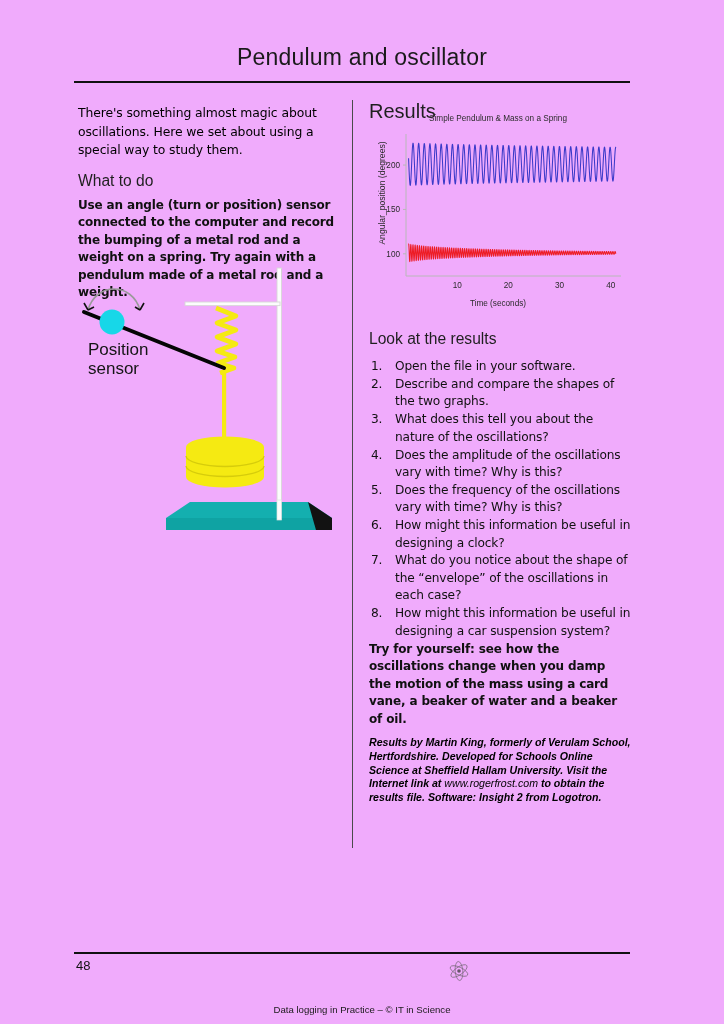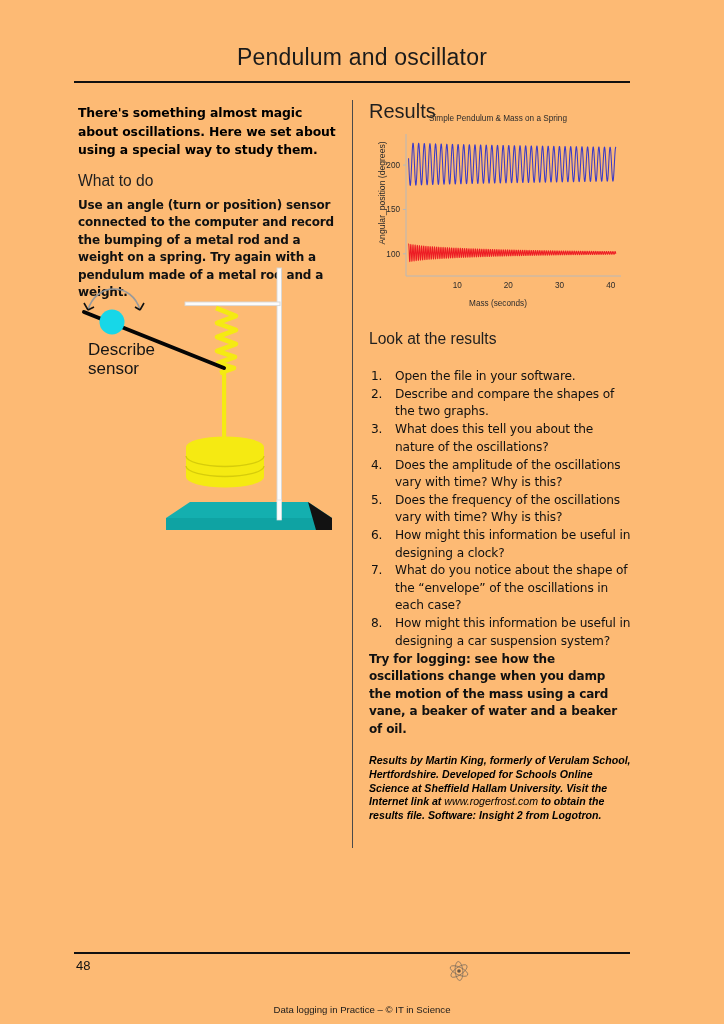--- a/index.html
+++ b/index.html
@@ -14,21 +14,21 @@
     position: relative;
     font-family: "DejaVu Sans", sans-serif;
     color: #000000;
     overflow: hidden;
   }
   .page {
     position: absolute;
     left: 0; top: 0;
     width: 724px;
     height: 1024px;
-    background: #fdba74;
+    background: #f0abfc;
   }
 
   
   .page-title {
     position: absolute;
     left: 0; top: 44px;
     width: 724px;
     text-align: center;
     font-family: "Liberation Sans", sans-serif;
     font-size: 23px;
@@ -61,21 +61,21 @@
   }
   .col-right {
     position: absolute;
     left: 369px; top: 100px;
     width: 262px;
   }
 
   
   .lead {
     font-family: "DejaVu Sans", sans-serif;
-    font-weight: bold;
+    font-weight: normal;
     font-size: 12.4px;
     line-height: 18.5px;
     color: #000;
     margin: 0 0 6px 0;
     letter-spacing: -0.1px;
   }
   h2.section {
     font-family: "Liberation Sans", sans-serif;
     font-size: 15.6px;
     font-weight: 400;
@@ -96,21 +96,21 @@
     font-family: "Liberation Sans", sans-serif;
     font-size: 20px;
     font-weight: 400;
     color: #1f1f1f;
     margin: 0 0 4px 0;
   }
 
   
   ol.qlist {
     list-style: none;
-    margin: 20px 0 0 0;
+    margin: 10px 0 0 0;
     padding: 0;
     counter-reset: q;
   }
   ol.qlist li {
     position: relative;
     counter-increment: q;
     padding-left: 26px;
     font-family: "DejaVu Sans", sans-serif;
     font-size: 12.2px;
     line-height: 17.4px;
@@ -129,21 +129,21 @@
   }
 
   
   .credits {
     font-family: "Liberation Sans", sans-serif;
     font-style: italic;
     font-weight: bold;
     font-size: 10.6px;
     line-height: 13.6px;
     color: #000;
-    margin-top: 16px;
+    margin-top: 8px;
   }
   .credits .url {
     font-weight: normal;
     font-style: italic;
   }
 
   
   .footer-rule {
     position: absolute;
     left: 74px; top: 952px;
@@ -286,33 +286,33 @@
 
       <g>
         <polygon points="112,240 230,240 254,256 88,256" fill="#14AFAF"></polygon>
         <polygon points="88,256 254,256 254,268 88,268" fill="#0FA3A3"></polygon>
         <polygon points="230,240 254,256 254,268 238,268" fill="#121212"></polygon>
       </g>
 
       <rect x="199" y="238" width="4.5" height="20" fill="#FCFCFC" stroke="#e0e0e0" stroke-width="0.7"></rect>
     </svg>
     <div class="sensor-label">
-      <div>Describe</div>
+      <div>Position</div>
       <div>sensor</div>
     </div>
   </div>
 
   <div class="col-right">
     <div class="results-head">Results</div>
   </div>
 
   <div class="chart-wrap">
     <div class="chart-title">Simple Pendulum &amp; Mass on a Spring</div>
     <div class="chart-ylabel">Angular_position (degrees)</div>
-    <div class="chart-xlabel">Mass (seconds)</div>
+    <div class="chart-xlabel">Time (seconds)</div>
     <svg class="chart-svg" id="chart-svg" width="258" height="172" viewBox="0 0 258 172">
 
       <line id="ax-y" x1="37" y1="10" x2="37" y2="152" stroke="#b8b8b8" stroke-width="1"></line>
       <line id="ax-x" x1="37" y1="152" x2="252" y2="152" stroke="#b8b8b8" stroke-width="1"></line>
       <g id="ticks">
           <text x="88.19047619047619" y="164" text-anchor="middle" class="tick-lbl">10</text>
           <text x="139.38095238095238" y="164" text-anchor="middle" class="tick-lbl">20</text>
           <text x="190.57142857142858" y="164" text-anchor="middle" class="tick-lbl">30</text>
           <text x="241.76190476190476" y="164" text-anchor="middle" class="tick-lbl">40</text>
           <text x="31" y="132.8125" text-anchor="end" class="tick-lbl">100</text>
@@ -332,21 +332,21 @@
     <ol class="qlist" id="question-list">
         <li>Open the file in your software.</li>
         <li>Describe and compare the shapes of the two graphs.</li>
         <li>What does this tell you about the nature of the oscillations?</li>
         <li>Does the amplitude of the oscillations vary with time? Why is this?</li>
         <li>Does the frequency of the oscillations vary with time? Why is this?</li>
         <li>How might this information be useful in designing a clock?</li>
         <li>What do you notice about the shape of the “envelope” of the oscillations in each case?</li>
         <li>How might this information be useful in designing a car suspension system?</li>
       </ol>
-    <p class="body">Try for logging: see how the oscillations change when you damp the motion of the mass using a card vane, a beaker of water and a beaker of oil.</p>
+    <p class="body">Try for yourself: see how the oscillations change when you damp the motion of the mass using a card vane, a beaker of water and a beaker of oil.</p>
     <div class="credits">
       <span>Results by Martin King, formerly of Verulam School, Hertfordshire. Developed for Schools Online Science at Sheffield Hallam University. Visit the Internet link at </span><span class="url">www.rogerfrost.com</span><span> to obtain the results file. Software: Insight 2 from Logotron.</span>
     </div>
   </div>
 
   <div class="footer-rule"></div>
   <div class="page-number">48</div>
   <div class="footer-text">Data logging in Practice – © IT in Science</div>
   <svg class="footer-logo" viewBox="0 0 30 30">
     <g stroke="#555" stroke-width="0.9" fill="none">

